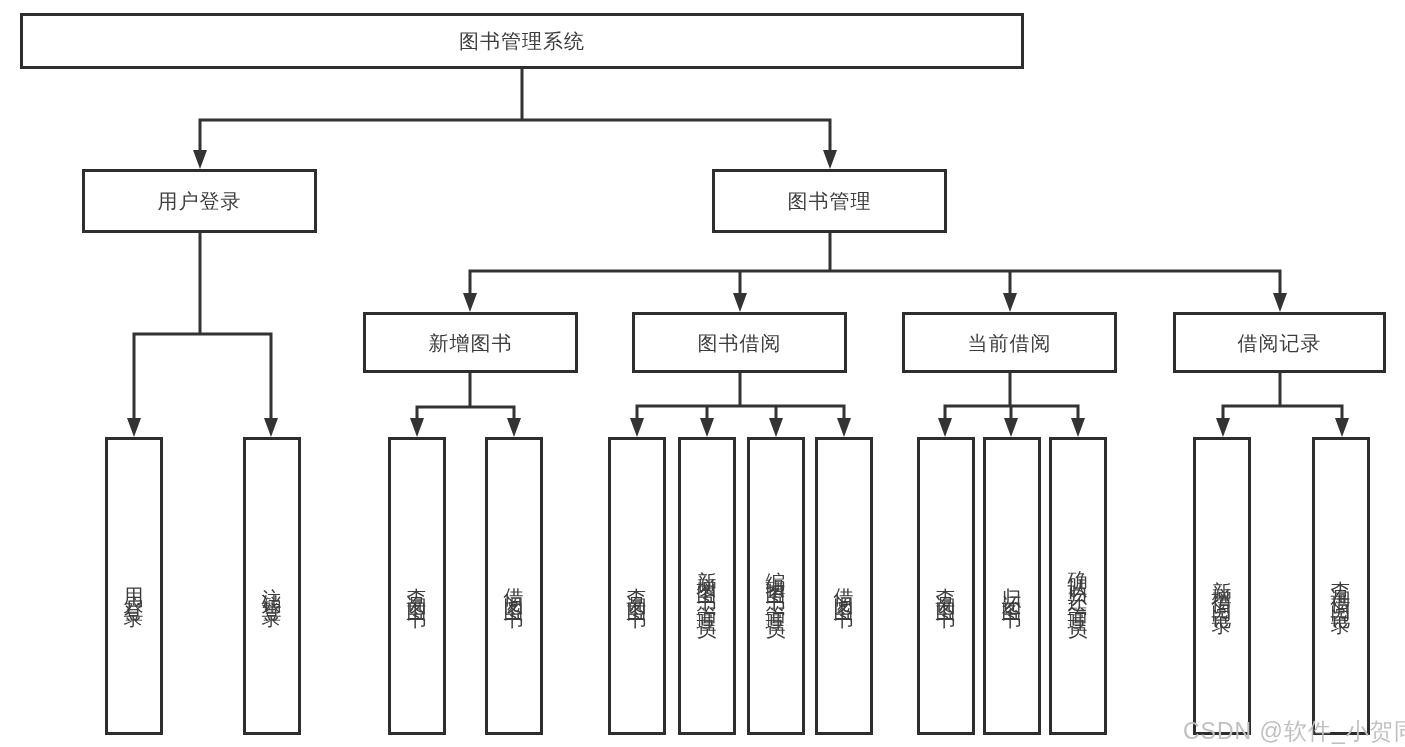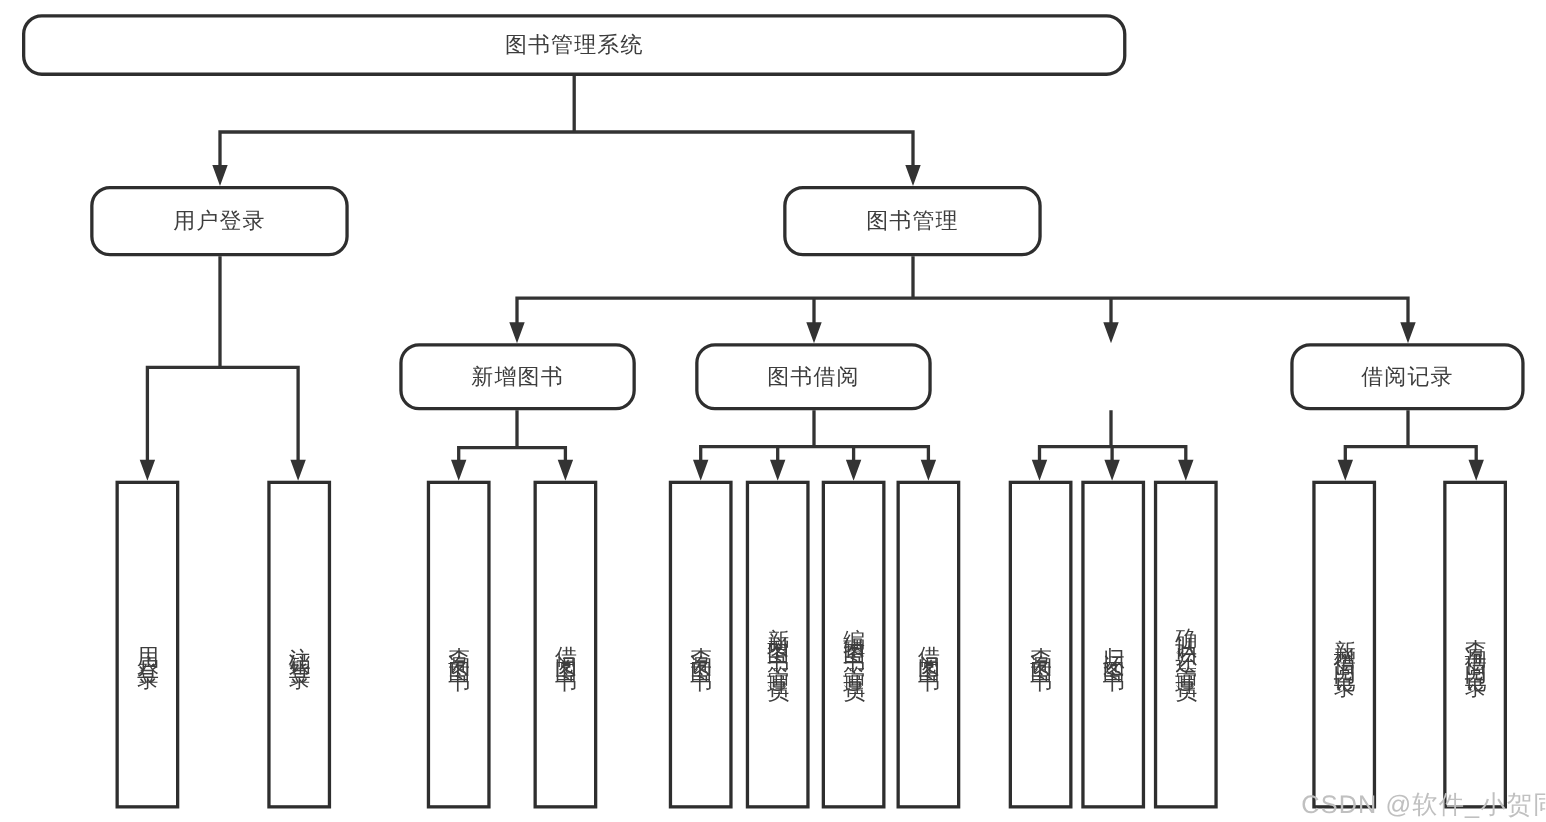--- a/index.html
+++ b/index.html
@@ -29,21 +29,20 @@
     background: #ffffff;
     color: #3d3d3d;
     display: flex;
     align-items: center;
     justify-content: center;
     font-size: 20px;
     line-height: 1;
   }
   .hbox {
     letter-spacing: 1px;
-    border-radius: 18px;
   }
   .vbox {
     top: 437px;
     width: 58px;
     height: 298px;
     writing-mode: vertical-rl;
     text-orientation: mixed;
     letter-spacing: 7px;
     text-align: center;
   }
@@ -122,20 +121,21 @@
       M1335 418 L1349 418 L1342 437 Z"></path>
   </svg>
 
   <div class="node hbox" style="left:20px; top:13px; width:1004px; height:56px;">图书管理系统</div>
 
   <div class="node hbox" style="left:82px; top:169px; width:235px; height:64px;">用户登录</div>
   <div class="node hbox" style="left:712px; top:169px; width:235px; height:64px;text-align:right;">图书管理</div>
 
   <div class="node hbox" style="left:363px; top:312px; width:215px; height:61px;">新增图书</div>
   <div class="node hbox" style="left:632px; top:312px; width:215px; height:61px;text-align:right;">图书借阅</div>
+  <div class="node hbox" style="left:902px; top:312px; width:215px; height:61px;">当前借阅</div>
   <div class="node hbox" style="left:1173px; top:312px; width:213px; height:61px;">借阅记录</div>
 
   <div class="node vbox" style="left:105px;">用户登录</div>
   <div class="node vbox" style="left:243px;">注销登录</div>
 
   <div class="node vbox" style="left:388px;">查询图书</div>
   <div class="node vbox" style="left:485px;">借阅图书</div>
 
   <div class="node vbox" style="left:608px;">查询图书</div>
   <div class="node vbox" style="left:678px;">新增图书（管理员）</div>

